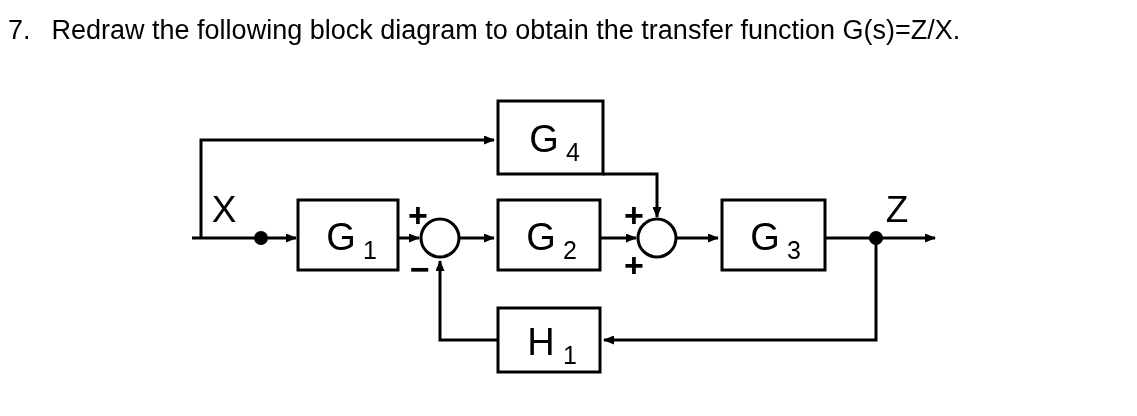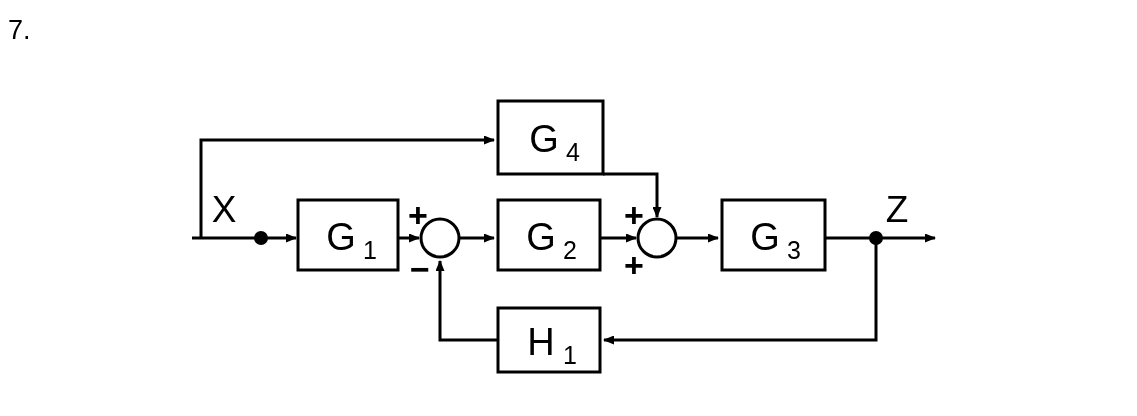--- a/index.html
+++ b/index.html
@@ -105,20 +105,21 @@
     text-anchor: middle;
   }
 </style>
 </head>
 <body>
 
 <div id="page-root">
 
   <div class="problem-line">
     <span class="problem-number">7.</span>
+    <span class="problem-text">Redraw the following block diagram to obtain the transfer function G(s)=Z/X.</span>
   </div>
 
   <div id="diagram-canvas">
     <svg id="diagram-svg" viewBox="0 0 1137 356" xmlns="http://www.w3.org/2000/svg">
 
       <defs>
         <marker id="arrowhead" markerWidth="11" markerHeight="9" refX="10" refY="4.5" orient="auto" markerUnits="userSpaceOnUse">
           <path d="M0,0 L11,4.5 L0,9 z" fill="#000000"></path>
         </marker>
       </defs>

